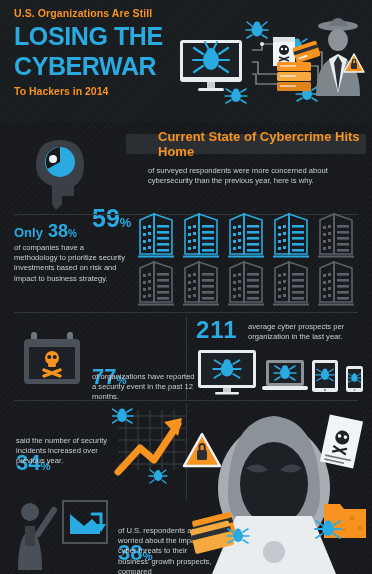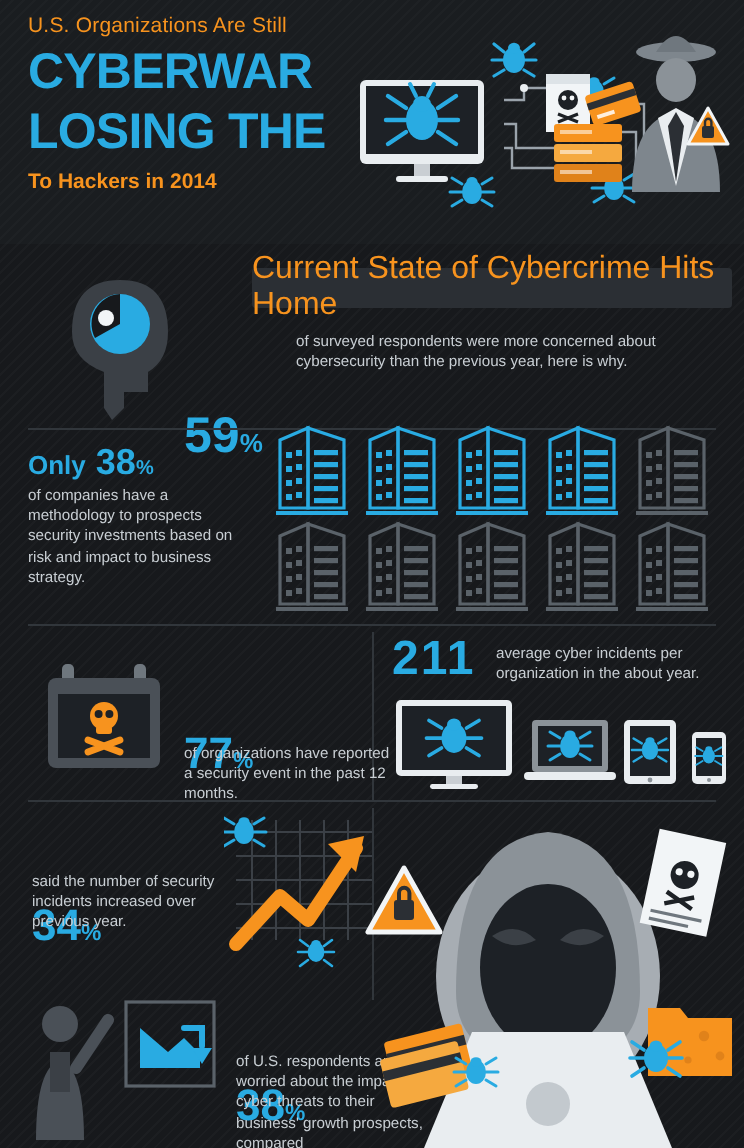--- a/index.html
+++ b/index.html
@@ -14,32 +14,32 @@
   }
   .page { position:absolute; inset:0; }
 
   
   .header { position:absolute; left:0; top:0; width:372px; height:122px;
     background:
       repeating-linear-gradient(135deg, rgba(255,255,255,.018) 0 1px, rgba(0,0,0,0) 1px 4px),
       #1a1d20;
   }
   .hdr-text { position:absolute; left:14px; top:6px; width:180px; }
-  .kicker { color:#F7931E; font-size:10.5px; font-weight:normal; letter-spacing:.1px; line-height:14px; }
+  .kicker { color:#F7931E; font-size:10.5px; font-weight:bold; letter-spacing:.1px; line-height:14px; }
   .hdr-big { color:#29ABE2; font-size:25px; font-weight:bold; line-height:25.5px;
              letter-spacing:-.4px; margin-top:4px; text-transform:uppercase; }
   .hdr-sub { color:#F7931E; font-size:10.5px; font-weight:bold; margin-top:6px; }
 
   .hdr-art { position:absolute; left:178px; top:4px; width:192px; height:116px; }
 
   
   .band { position:absolute; left:126px; top:134px; width:240px; height:20px;
           background:#2b2f34; border-radius:2px; display:flex; align-items:center;
           justify-content:center; }
-  .band span { color:#F7931E; font-size:16px; font-weight:normal; }
+  .band span { color:#F7931E; font-size:13px; font-weight:bold;margin-left:32px; }
 
   
   .pct { color:#29ABE2; font-weight:bold; line-height:1;margin-top:44px; }
   .pct .sym { font-size:.52em; }
   .body-txt { color:#c8ced3; font-size:7.6px; line-height:10.2px; }
   .hr { position:absolute; background:#31363b; height:1px; }
   .vr { position:absolute; background:#31363b; width:1px; }
 
   
   .head-icon { position:absolute; left:22px; top:132px; width:74px; height:82px; }
@@ -79,22 +79,22 @@
   .hacker-art { position:absolute; left:176px; top:396px; width:196px; height:178px; }
 </style>
 </head>
 <body>
 
 <div class="page">
 
   <div class="header">
     <div class="hdr-text">
       <div class="kicker">U.S. Organizations Are Still</div>
+      <div class="hdr-big">LOSING THE</div>
       <div class="hdr-big">CYBERWAR</div>
-      <div class="hdr-big">LOSING THE</div>
       <div class="hdr-sub">To Hackers in 2014</div>
     </div>
 
     <svg class="hdr-art" viewBox="0 0 192 116">
 
       <g>
         <rect x="2" y="36" width="62" height="42" rx="3" fill="#e9edf0"></rect>
         <rect x="5" y="39" width="56" height="34" fill="#1d2126"></rect>
         <rect x="29" y="78" width="8" height="6" fill="#c9ced3"></rect>
         <rect x="20" y="84" width="26" height="3" rx="1.5" fill="#e9edf0"></rect>
@@ -186,21 +186,21 @@
     <circle cx="38" cy="30" r="15" fill="#29ABE2"></circle>
     <path d="M38 30 L38 15 A15 15 0 0 0 25.5 37 Z" fill="#17191c"></path>
     <circle cx="31" cy="27" r="4" fill="#f2f5f7"></circle>
   </svg>
   <div class="pct s59-num"><span>59</span><span class="sym">%</span></div>
   <div class="body-txt s59-txt">of surveyed respondents were more concerned about cybersecurity than the previous year, here is why.</div>
 
   <div class="hr" style="left:14px; top:214px; width:344px;"></div>
 
   <div class="s38-head"><span class="small">Only</span> <span>38</span><span class="sym">%</span></div>
-  <div class="body-txt s38-txt">of companies have a methodology to prospects security investments based on risk and impact to business strategy.</div>
+  <div class="body-txt s38-txt">of companies have a methodology to prioritize security investments based on risk and impact to business strategy.</div>
 
   <svg class="blds" viewBox="0 0 226 96">
     <defs>
       <g id="bld">
         <path d="M2 10 L16 4 L16 44 L2 44 Z" fill="none" stroke="currentColor" stroke-width="1.6"></path>
         <path d="M16 4 L34 10 L34 44 L16 44 Z" fill="none" stroke="currentColor" stroke-width="1.6"></path>
         <g fill="currentColor">
           <rect x="5" y="16" width="3" height="3"></rect>
             <rect x="10" y="15" width="3" height="3"></rect>
           <rect x="5" y="23" width="3" height="3"></rect>
@@ -263,21 +263,21 @@
       <rect x="26" y="33" width="8" height="4" rx="1.5"></rect>
       <circle cx="27.3" cy="27" r="2" fill="#1d2126"></circle>
       <circle cx="32.7" cy="27" r="2" fill="#1d2126"></circle>
       <path d="M22 40 L38 46 M38 40 L22 46" stroke="#F7931E" stroke-width="3.4" stroke-linecap="round"></path>
     </g>
   </svg>
   <div class="pct s77-num"><span>77</span><span class="sym">%</span></div>
   <div class="body-txt s77-txt">of organizations have reported a security event in the past 12 months.</div>
 
   <div class="s135-num">211</div>
-  <div class="body-txt s135-txt">average cyber incidents per organization in the about year.</div>
+  <div class="body-txt s135-txt">average cyber prospects per organization in the last year.</div>
 
   <svg class="devices" viewBox="0 0 172 48">
     <defs>
       <g id="dbug" fill="#29ABE2">
         <ellipse cx="0" cy="0" rx="5" ry="6"></ellipse>
           <ellipse cx="0" cy="-5.4" rx="2.8" ry="2.4"></ellipse>
         <path d="M-5 -4 L-10 -7 M-5 0 L-11 0 M-5 4 L-10 7 M5 -4 L10 -7 M5 0 L11 0 M5 4 L10 7" stroke="#29ABE2" stroke-width="1.5" stroke-linecap="round"></path>
       </g>
     </defs>
 

